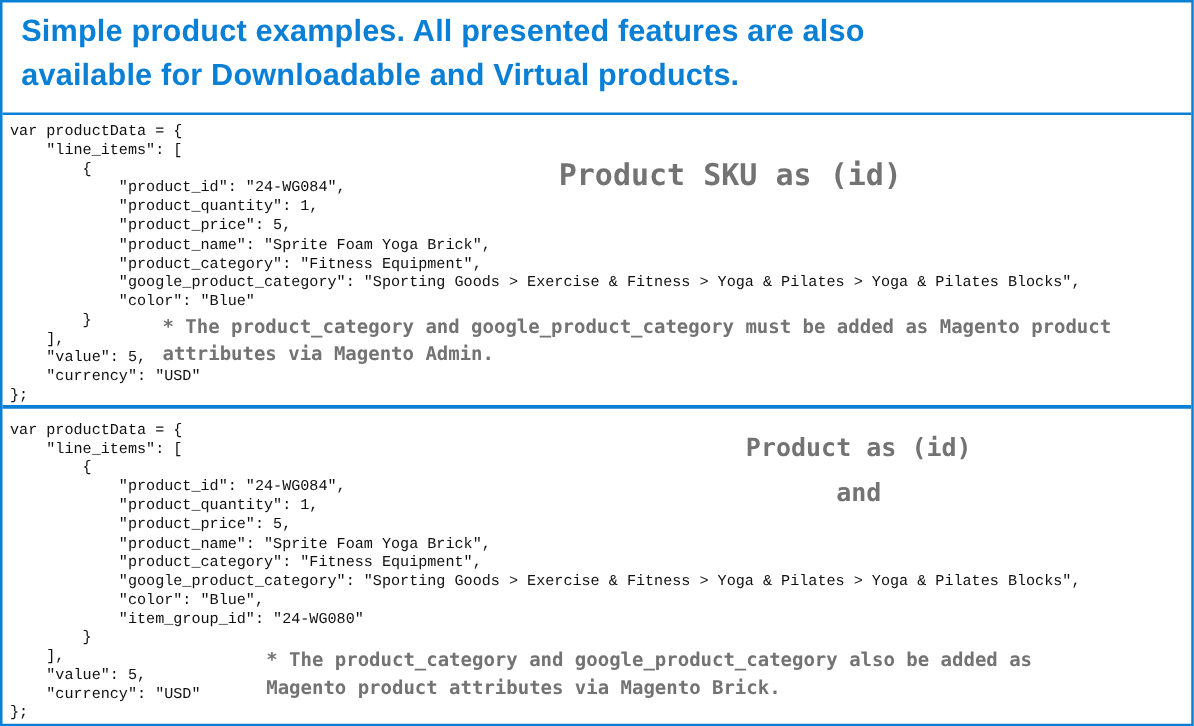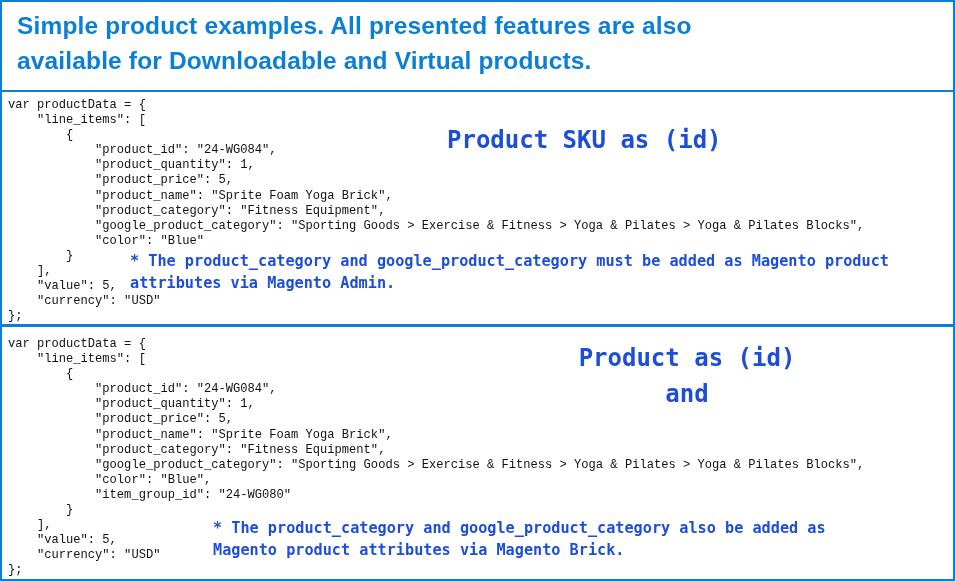--- a/index.html
+++ b/index.html
@@ -24,25 +24,25 @@
     .panel-2 { top: 328px; height: 249px; }
     .code {
       position: absolute; left: 6px;
       font-family: "Liberation Mono", monospace; font-size: 12.1px;
       line-height: 15.1px; color: #111; white-space: pre; margin: 0;
     }
     .panel-1 .code { top: 6px; }
     .panel-2 .code { top: 7px; }
     .anno {
       position: absolute; font-family: "DejaVu Sans Mono", monospace;
-      font-weight: bold; color: #1d4ed8; white-space: pre;
+      font-weight: bold; color: #737373; white-space: pre;
     }
     .title-1 { left: 445px; top: 34px; font-size: 24px; }
     .note-1 { left: 128px; top: 158px; font-size: 15.2px; line-height: 22px; background: transparent; }
-    .title-2 { left: 446px; top: 10px; font-size: 24px; line-height: 36px; text-align: center; width: 478px; }
+    .title-2 { left: 446px; top: 10px; font-size: 20px; line-height: 36px; text-align: center; width: 478px; }
     .note-2 { left: 211px; top: 187px; font-size: 15.2px; line-height: 22px; }
   </style>
 </head>
 <body>
 
 <div class="frame">
 
   <div class="header">
     <div class="header-line" style="top:10px;">Simple product examples. All presented features are also</div>
     <div class="header-line" style="top:45px;">available for Downloadable and Virtual products.</div>

